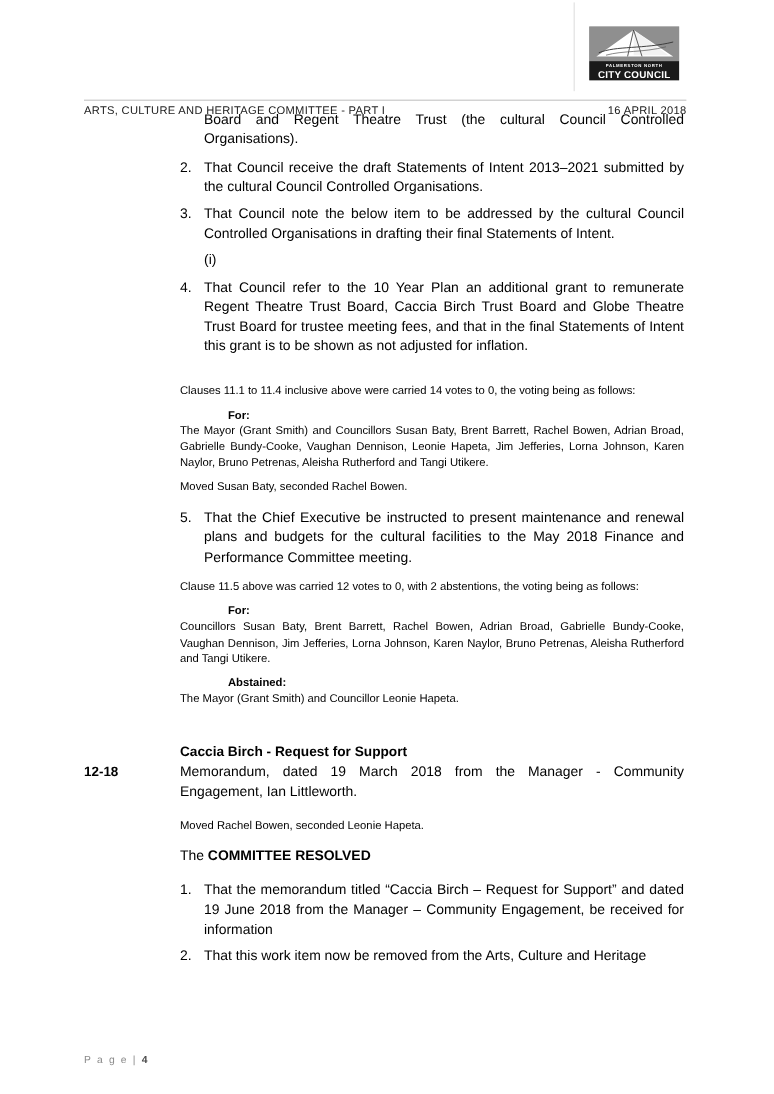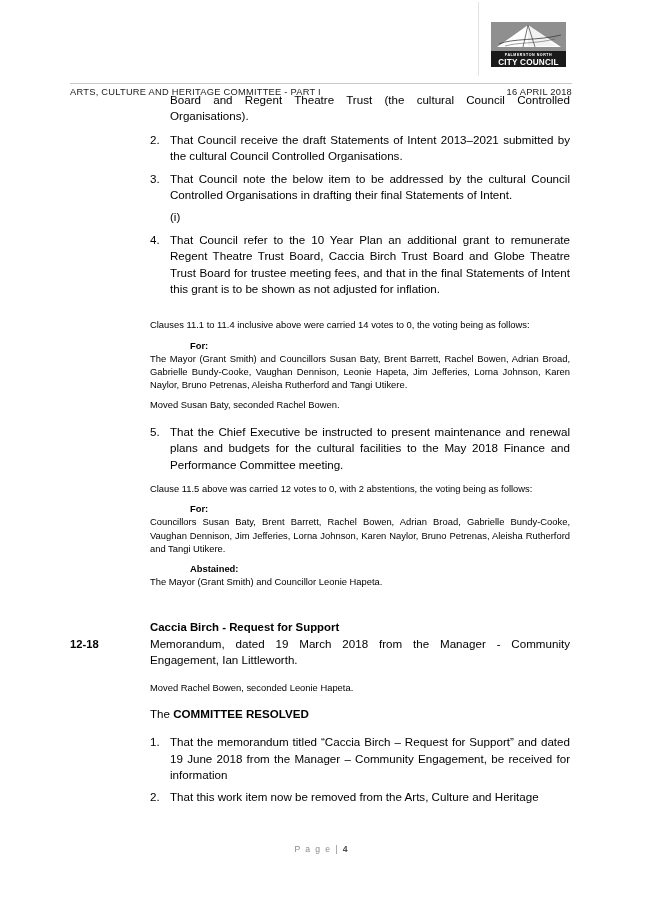--- a/index.html
+++ b/index.html
@@ -206,23 +206,23 @@
     margin-left: 80px;
     font-size: 11.6px;
     line-height: 16.4px;
   }
   .resolved-line b { font-weight: bold; }
 
   
   .footer {
     position: absolute;
     left: 70px;
-    top: 844px;
+    top: 878px;
     width: 502px;
-    text-align: center;
+    text-align: left;
     font-size: 8.6px;
     color: #8a8a8a;
     letter-spacing: 1.4px;
   }
   .footer .pg-num {
     color: #4a4a4a;
     font-weight: bold;
     letter-spacing: 0;
   }
 </style>

